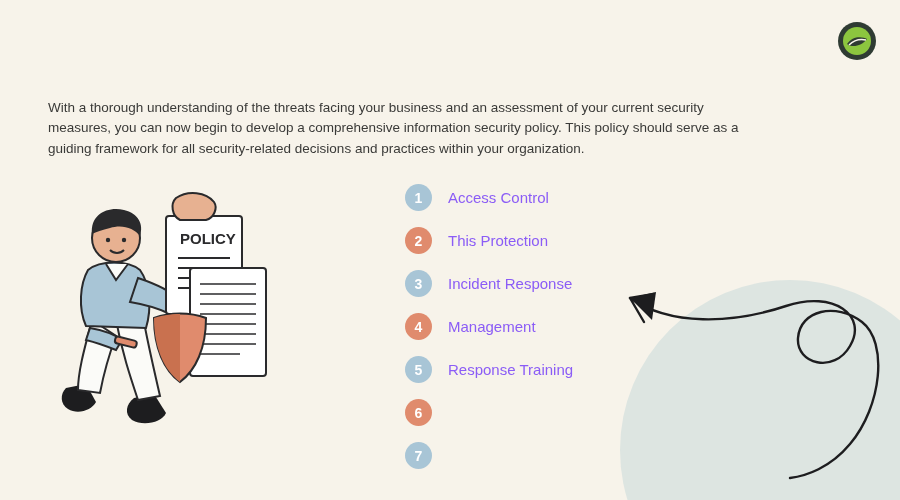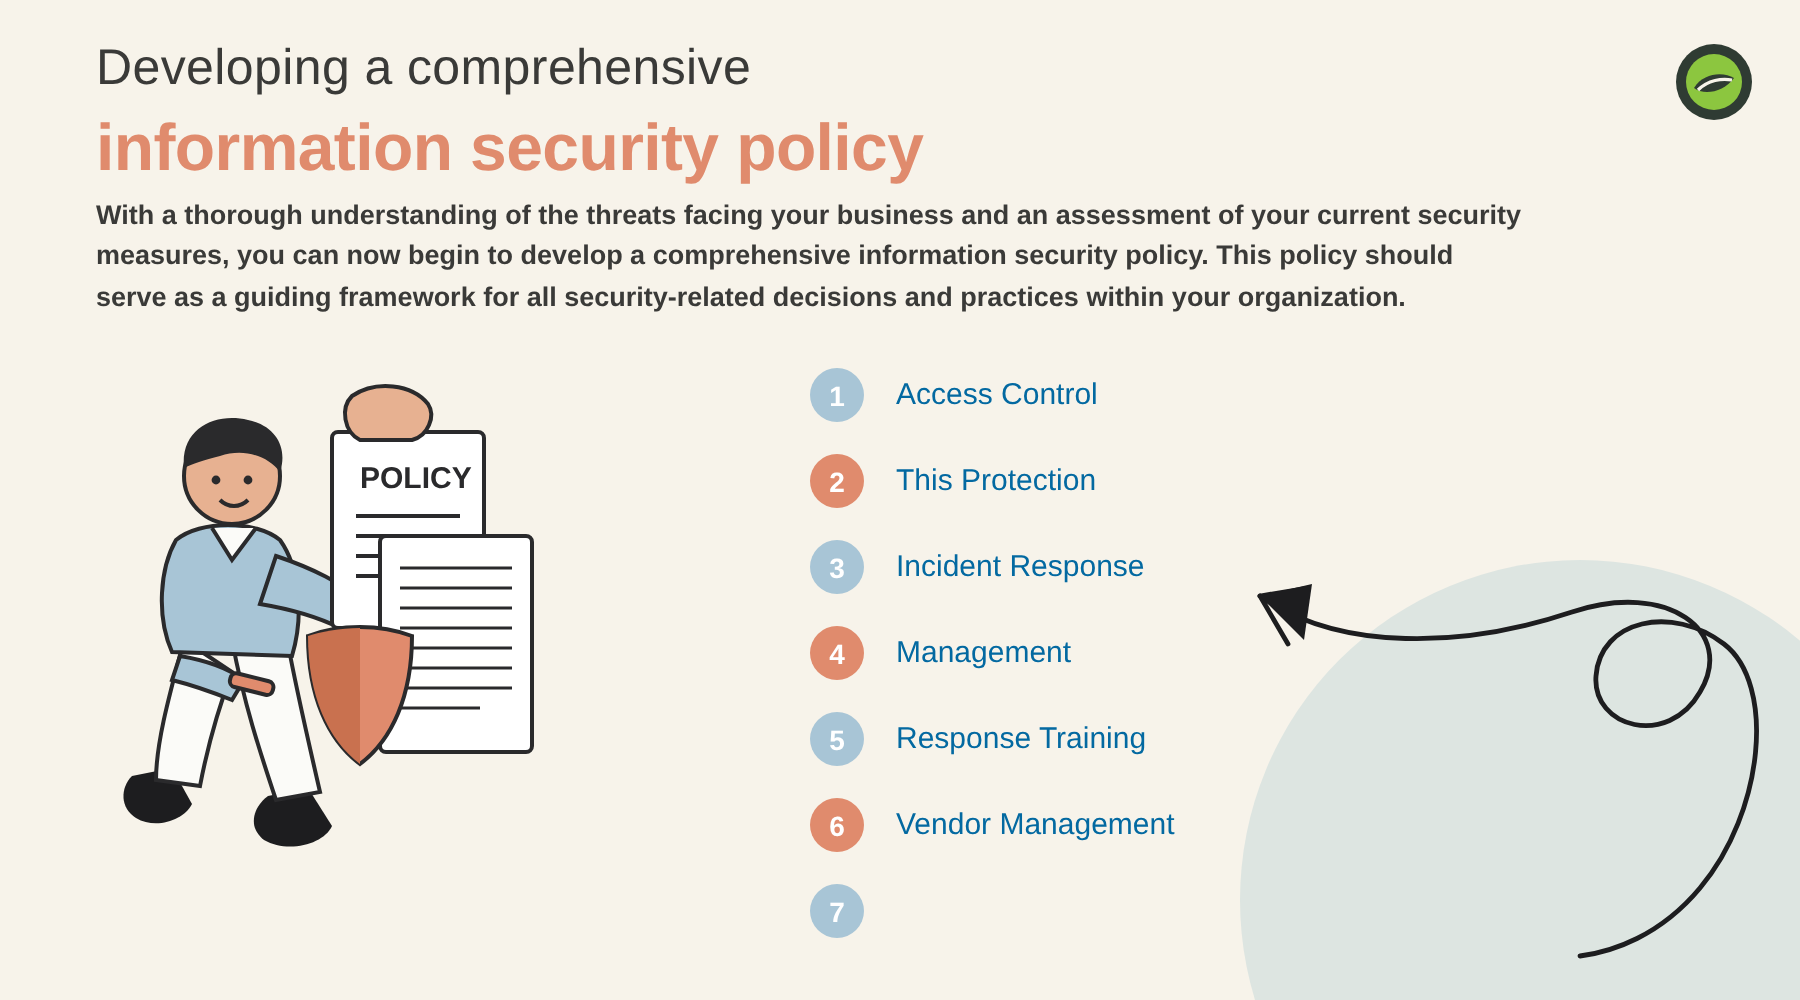--- a/index.html
+++ b/index.html
@@ -69,21 +69,21 @@
     letter-spacing: -0.3px;
   }
   .intro {
     position: absolute;
     left: 48px;
     top: 98px;
     width: 716px;
     font-size: 13.5px;
     line-height: 1.5;
     color: #3a3a38;
-    font-weight: bold;
+    font-weight: normal;
   }
 
   
   .list {
     position: absolute;
     left: 405px;
     top: 176px;
     width: 420px;
   }
   .item {
@@ -101,21 +101,21 @@
     display: flex;
     align-items: center;
     justify-content: center;
     flex: none;
   }
   .badge.blue { background: #a8c5d6; }
   .badge.orange { background: #e08b6d; }
   .item-label {
     margin-left: 16px;
     font-size: 15px;
-    color: #0369a1;
+    color: #8b5cf6;
   }
 
   
   .illo {
     position: absolute;
     left: 30px;
     top: 180px;
     width: 290px;
     height: 260px;
   }
@@ -138,24 +138,20 @@
   <div class="blob"></div>
 
   <div class="logo">
     <svg width="30" height="30" viewBox="0 0 30 30" aria-hidden="true">
       <circle cx="15" cy="15" r="14" fill="#8cc63f"></circle>
       <path d="M5 18 C10 10, 20 10, 25 13 C20 20, 10 22, 5 18 Z" fill="#2f3b33"></path>
       <path d="M7 19 C12 14, 19 13, 24 14" stroke="#f7f3ea" stroke-width="1.6" fill="none"></path>
     </svg>
   </div>
 
-  <div class="head">
-    <p class="title-1">Developing a comprehensive</p>
-    <p class="title-2">information security policy</p>
-  </div>
 
   <div class="intro">With a thorough understanding of the threats facing your business and an assessment of your current security measures, you can now begin to develop a comprehensive information security policy. This policy should serve as a guiding framework for all security-related decisions and practices within your organization.</div>
 
   <div class="illo">
     <svg width="290" height="260" viewBox="0 0 290 260" aria-hidden="true">
 
       <path d="M36 208 C30 214, 30 224, 38 229 C48 235, 62 230, 66 222 L56 204 Z" fill="#1d1d1f"></path>
       <path d="M104 218 C96 224, 94 234, 102 240 C114 247, 132 242, 136 233 L124 214 Z" fill="#1d1d1f"></path>
 
       <path d="M62 140 C54 170, 48 192, 48 210 L70 213 C74 192, 80 172, 86 156 Z" fill="#fbfbf8" stroke="#2a2a2c" stroke-width="2"></path>
@@ -226,20 +222,19 @@
     <div class="item">
       <div class="badge orange">4</div>
       <div class="item-label">Management</div>
     </div>
     <div class="item">
       <div class="badge blue">5</div>
       <div class="item-label">Response Training</div>
     </div>
     <div class="item">
       <div class="badge orange">6</div>
-      <div class="item-label">Vendor Management</div>
     </div>
     <div class="item">
       <div class="badge blue">7</div>
     </div>
   </div>
 
 </div>
 
 </body></html>

